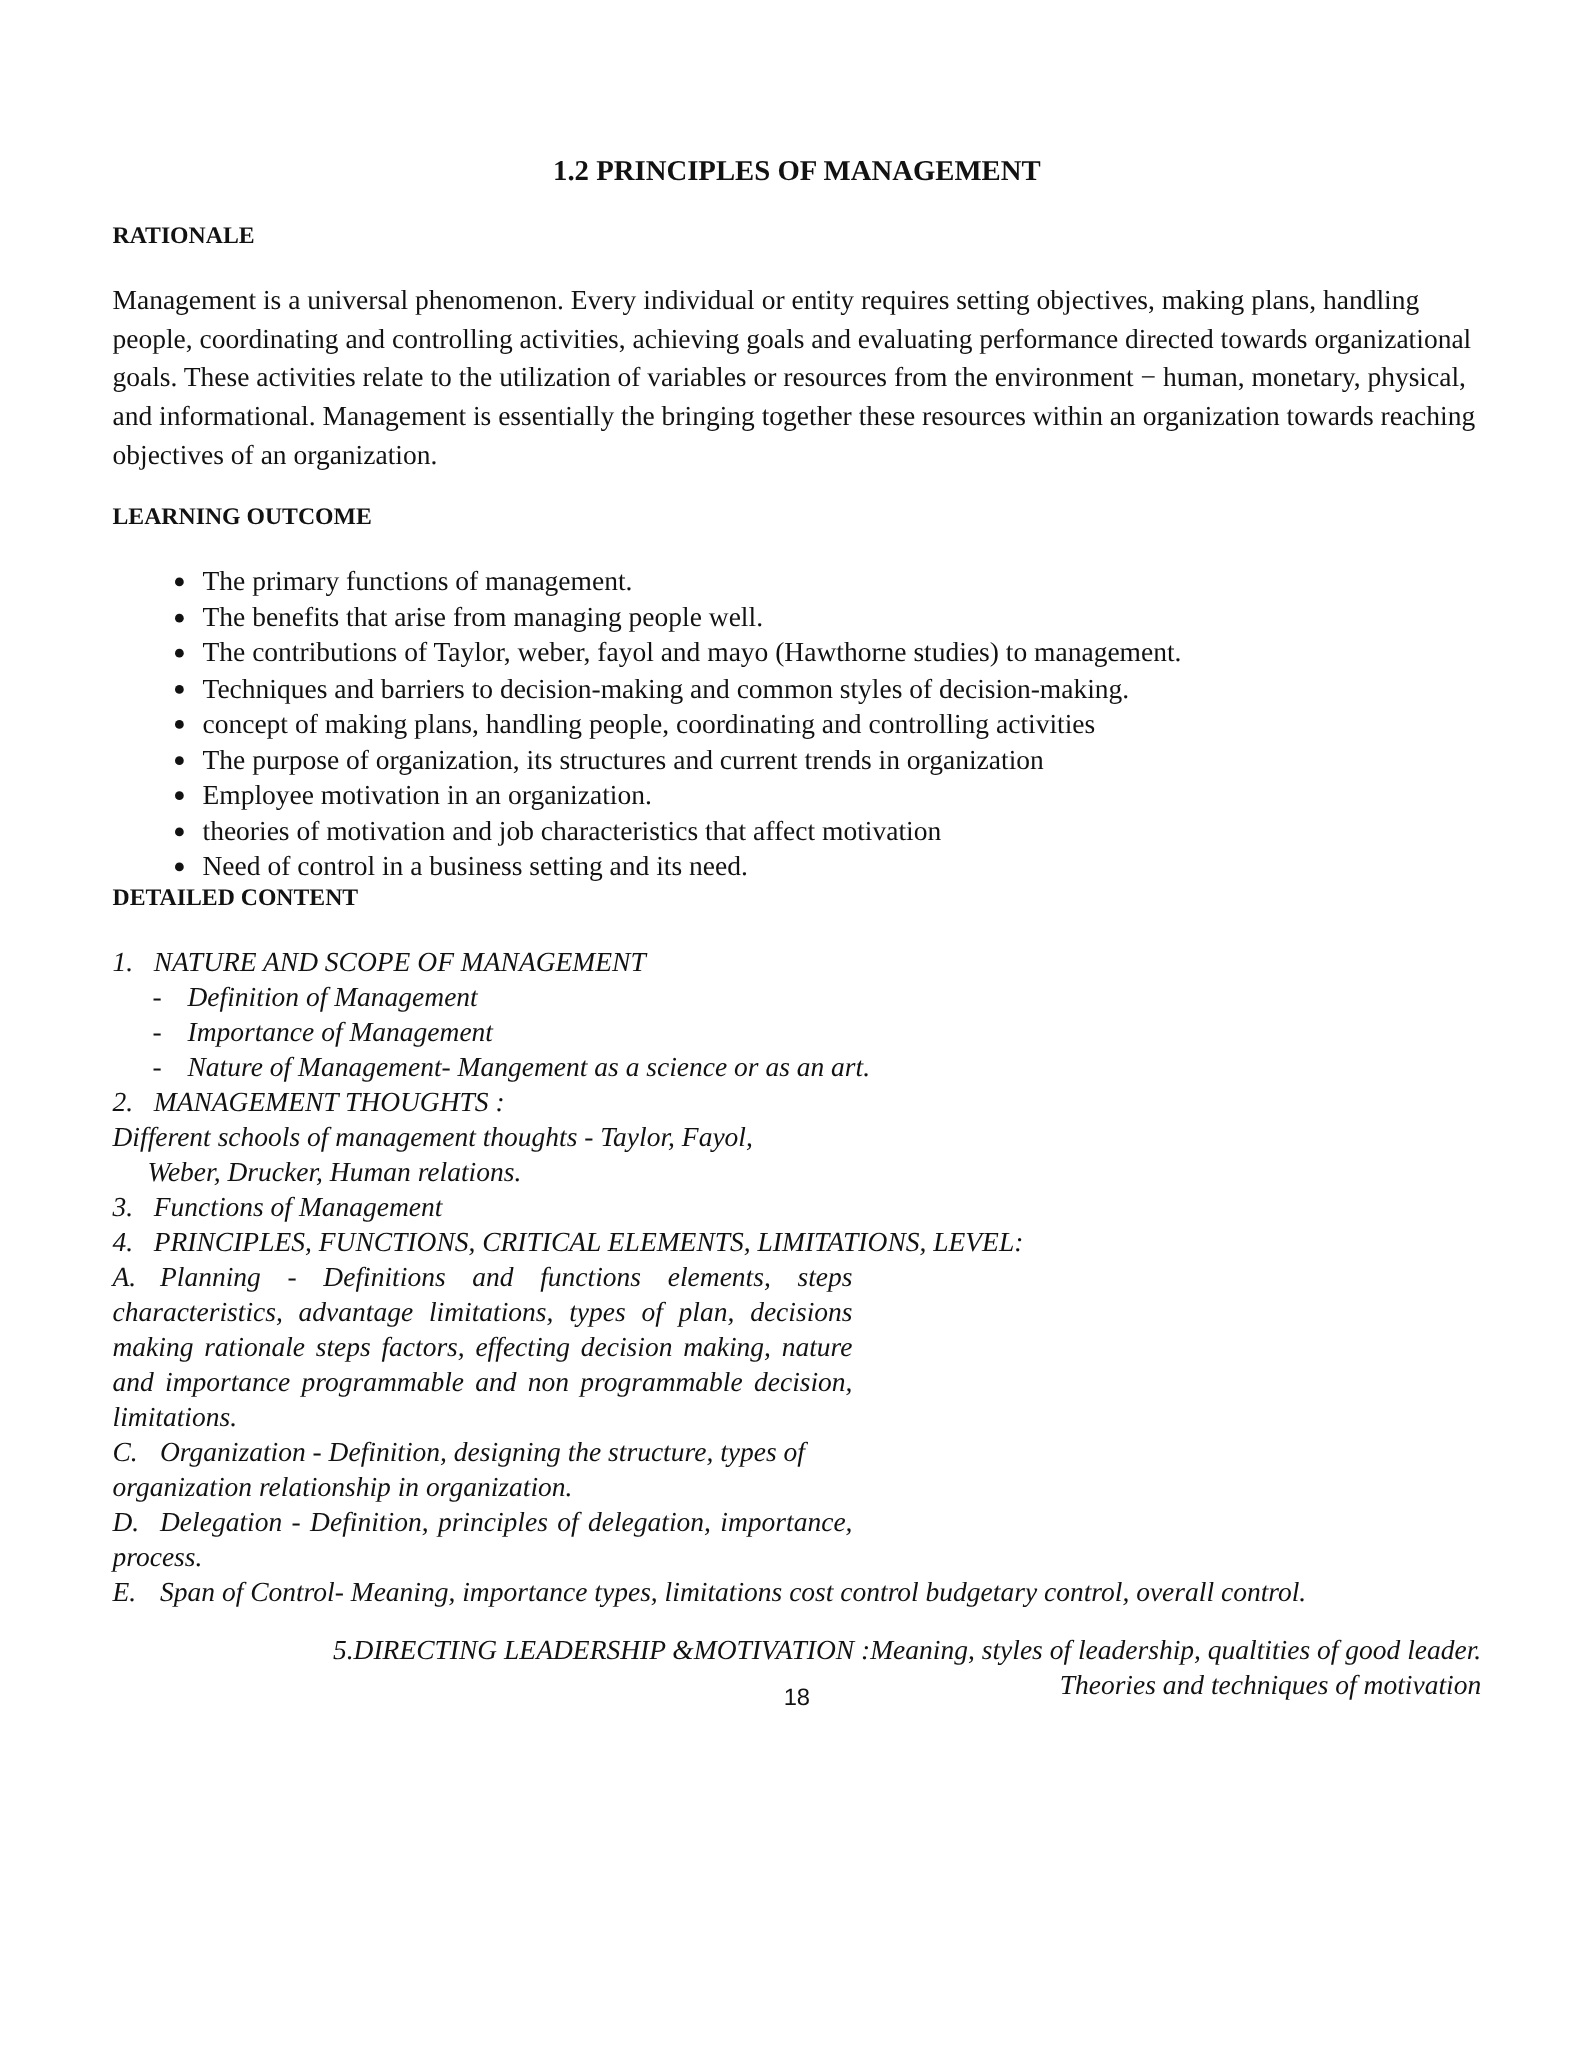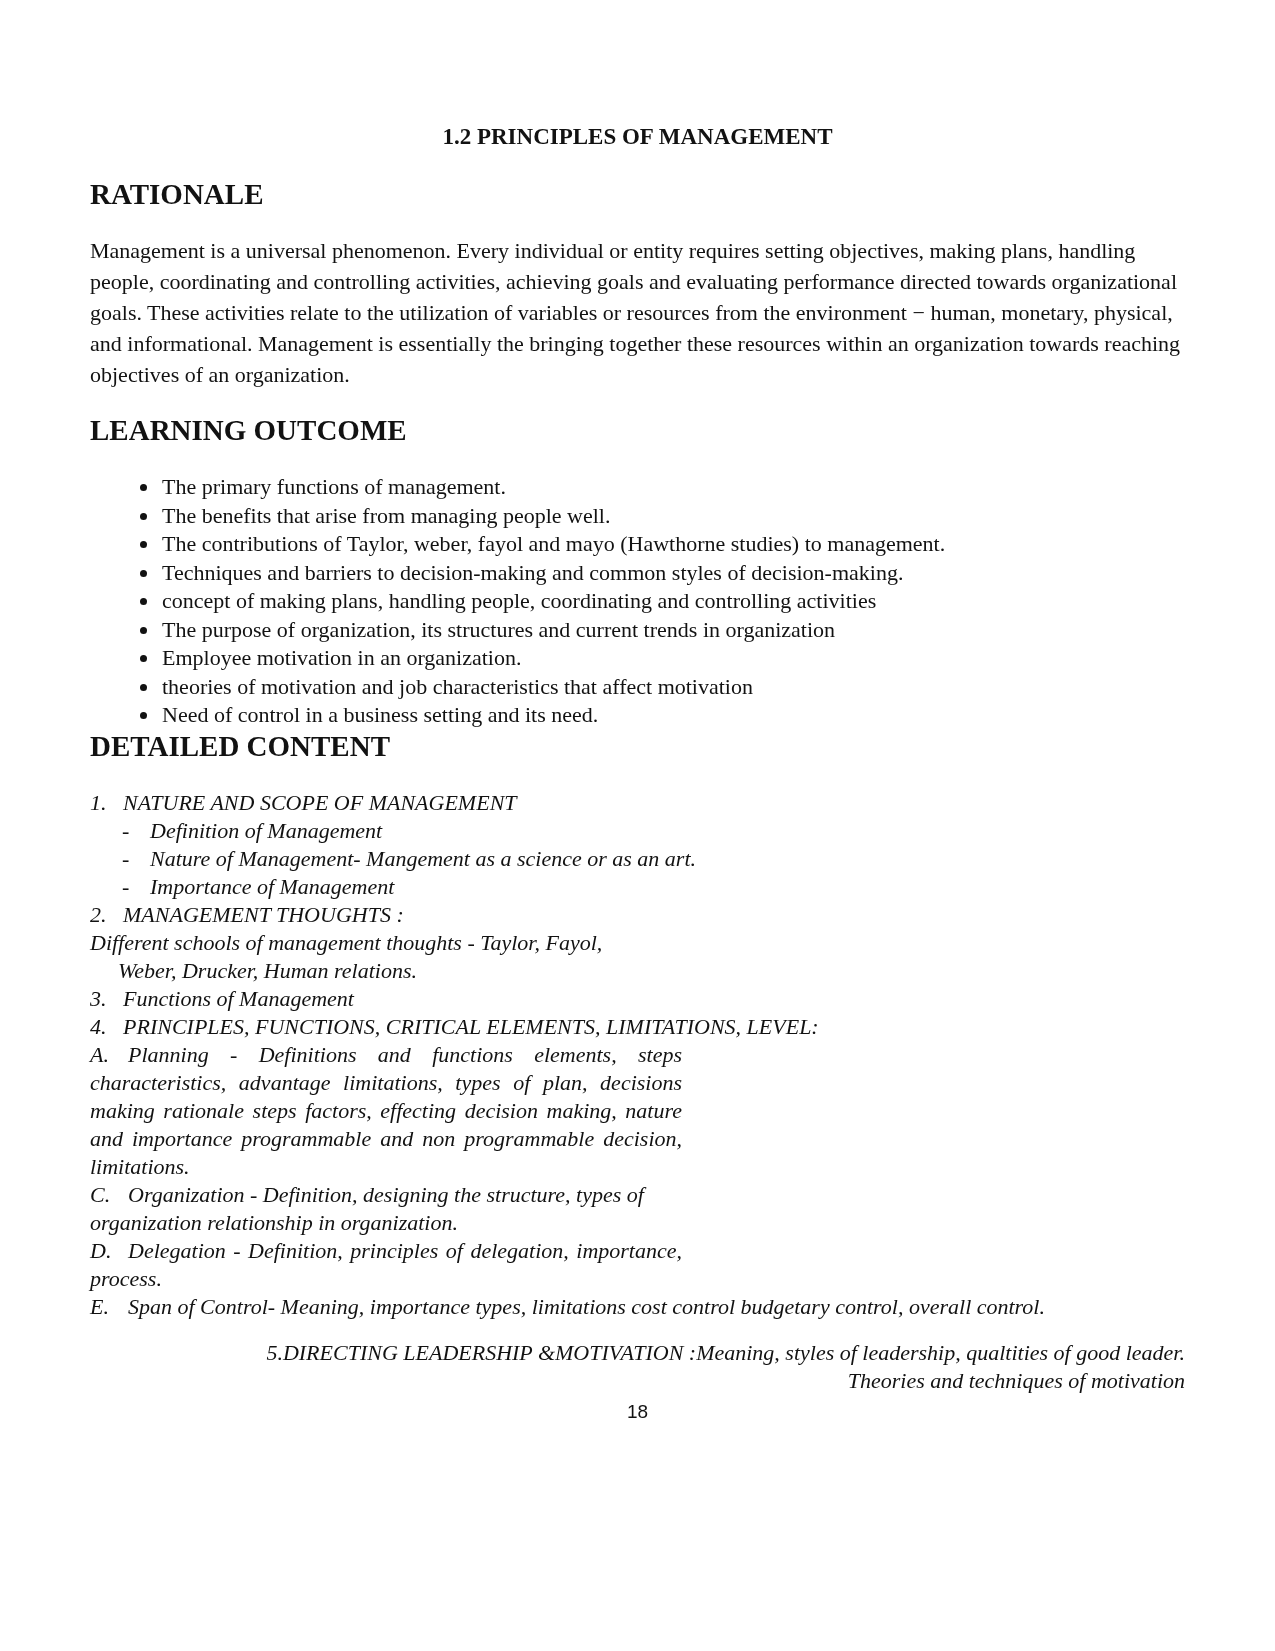--- a/index.html
+++ b/index.html
@@ -15,21 +15,21 @@
   }
   .content { padding: 110px 90px 0 90px; }
 
   .title {
     font-size: 23px;
     font-weight: bold;
     text-align: center;
     margin-bottom: 28px;
   }
   .heading {
-    font-size: 29px;
+    font-size: 19px;
     font-weight: bold;
     margin-bottom: 24px;
   }
   .para {
     font-size: 22px;
     line-height: 31px;
     margin-bottom: 24px;
   }
   .lo-heading { margin-bottom: 26px; font-family: Liberation Serif, serif; }
 
@@ -50,21 +50,21 @@
   .dash { display: inline-block; width: 28px; }
   .indent2 { padding-left: 28px; }
   .letter { display: inline-block; width: 38px; }
   .narrow { width: 592px; }
   .justify { text-align: justify; }
   .item5 { margin-top: 18px; text-align: right; }
   .item5 .body-line { padding-left: 33px; }
 
   .page-number {
     position: absolute;
-    top: 1387px;
+    top: 1334px;
     left: 0;
     width: 100%;
     text-align: center;
     font-size: 19px;
     font-family: "Liberation Sans", "DejaVu Sans", sans-serif;
   }
 </style>
 </head>
 <body>
 
@@ -88,22 +88,22 @@
       <li>theories of motivation and job characteristics that affect motivation</li>
       <li>Need of control in a business setting and its need.</li>
     </ul>
 
     <h2 class="heading dc-heading">DETAILED CONTENT</h2>
 
     <div class="dc">
 
       <div><span class="num">1.</span><span>NATURE AND SCOPE OF MANAGEMENT</span></div>
       <div class="sub"><span class="dash">-</span><span>Definition of Management</span></div>
+      <div class="sub"><span class="dash">-</span><span>Importance of Management</span></div>
       <div class="sub"><span class="dash">-</span><span>Nature of Management- Mangement as a science or as an art.</span></div>
-      <div class="sub"><span class="dash">-</span><span>Importance of Management</span></div>
 
       <div><span class="num">2.</span><span>MANAGEMENT THOUGHTS :</span></div>
       <div>Different schools of management thoughts - Taylor, Fayol,</div>
       <div class="indent2">Weber, Drucker, Human relations.</div>
 
       <div><span class="num">3.</span><span>Functions of Management</span></div>
 
       <div><span class="num">4.</span><span>PRINCIPLES, FUNCTIONS, CRITICAL ELEMENTS, LIMITATIONS, LEVEL:</span></div>
 
       <p class="narrow justify"><span class="letter">A.</span><span>Planning - Definitions and functions elements, steps characteristics, advantage limitations, types of plan, decisions making rationale steps factors, effecting decision making, nature and importance programmable and non programmable decision, limitations.</span></p>

